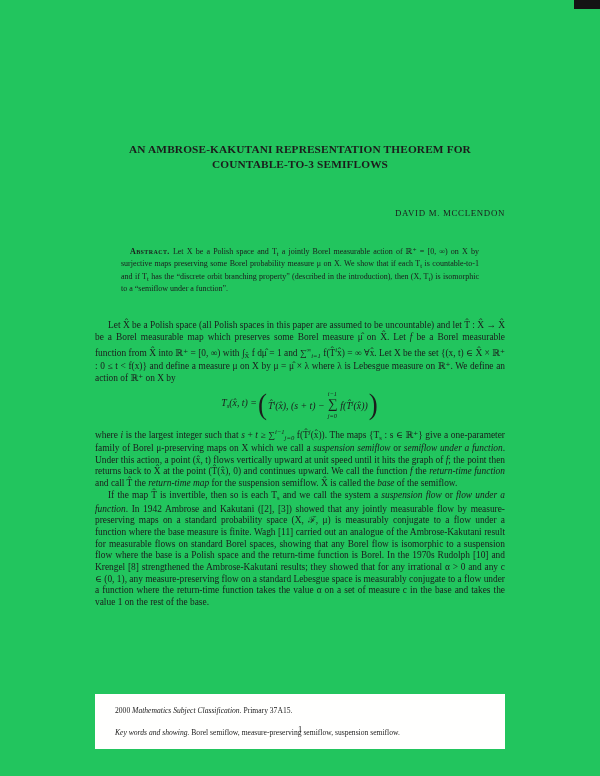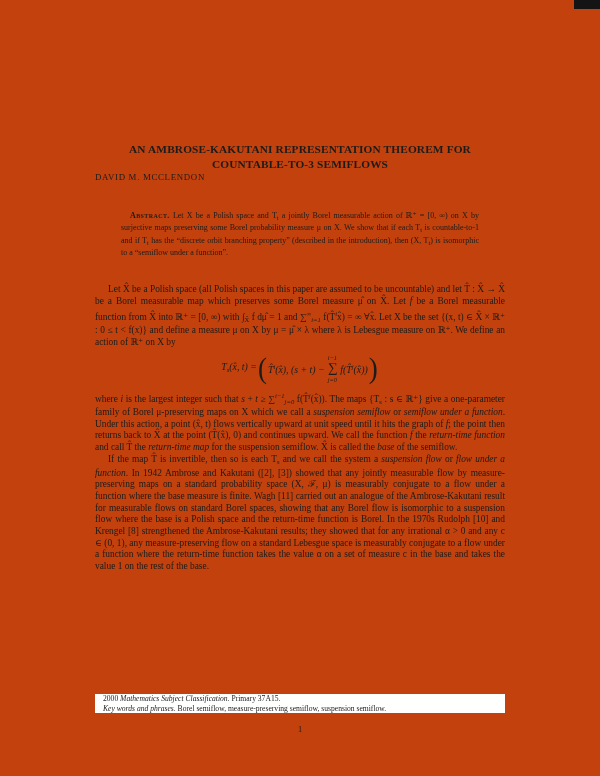--- a/index.html
+++ b/index.html
@@ -1,21 +1,21 @@
 <!DOCTYPE html>
 <html><head>
 <meta charset="utf-8">
 <style>
   * { margin: 0; padding: 0; box-sizing: border-box; }
   html, body { background: #ffffff; }
   .page {
     position: relative;
     width: 600px;
     height: 776px;
-    background: #c2410c;
+    background: #22c55e;
     font-family: "Liberation Serif", "DejaVu Serif", serif;
     color: #1c1c1c;
     overflow: hidden;
   }
   .artifact {
     position: absolute;
     top: 0;
     right: 0;
     width: 26px;
     height: 9px;
@@ -28,23 +28,24 @@
     top: 142px;
   }
   .title {
     text-align: center;
     font-weight: bold;
     font-size: 11.3px;
     line-height: 15px;
     letter-spacing: 0.15px;
   }
   .author {
-    text-align: left;
+    text-align: right;
     font-size: 8.8px;
     letter-spacing: 0.7px;
+    margin-top: 36px;
   }
   .abstract {
     margin: 29px 26px 0;
     font-size: 8px;
     line-height: 10.3px;
     text-align: justify;
     text-indent: 9px;
   }
   .abstract .label {
     font-variant: small-caps;
@@ -97,21 +98,21 @@
   }
   .footnotes {
     position: absolute;
     left: 95px;
     right: 95px;
     top: 694px;
     font-size: 7.6px;
     line-height: 9.5px;
     background: #fffffe;
   }
-  .footnotes p { text-indent: 8px; margin: 0; }
+  .footnotes p { text-indent: 8px; margin: 12px; }
   .pageno {
     position: absolute;
     left: 0;
     right: 0;
     top: 725px;
     text-align: center;
     font-size: 8.4px;
   }
 </style>
 </head>
@@ -146,17 +147,17 @@
         <span class="bigp">)</span>
       </div>
 
       <p><span>where </span><span class="i">i</span><span> is the largest integer such that </span><span class="i">s</span><span> + </span><span class="i">t</span><span> ≥ ∑</span><span class="sup i">i−1</span><span class="sub i">j=0</span><span> f(T̂</span><span class="sup i">j</span><span>(x̂)). The maps {T</span><span class="sub">s</span><span> : s ∈ ℝ⁺} give a one-parameter family of Borel μ-preserving maps on X which we call a </span><span class="i">suspension semiflow</span><span> or </span><span class="i">semiflow under a function</span><span>. Under this action, a point (x̂, t) flows vertically upward at unit speed until it hits the graph of </span><span class="i">f</span><span>; the point then returns back to X̂ at the point (T̂(x̂), 0) and continues upward. We call the function </span><span class="i">f</span><span> the </span><span class="i">return-time function</span><span> and call T̂ the </span><span class="i">return-time map</span><span> for the suspension semiflow. X̂ is called the </span><span class="i">base</span><span> of the semiflow.</span></p>
       <p class="para-indent"><span>If the map T̂ is invertible, then so is each T</span><span class="sub">s</span><span> and we call the system a </span><span class="i">suspension flow</span><span> or </span><span class="i">flow under a function</span><span>. In 1942 Ambrose and Kakutani ([2], [3]) showed that any jointly measurable flow by measure-preserving maps on a standard probability space (X, ℱ, μ) is measurably conjugate to a flow under a function where the base measure is finite. Wagh [11] carried out an analogue of the Ambrose-Kakutani result for measurable flows on standard Borel spaces, showing that any Borel flow is isomorphic to a suspension flow where the base is a Polish space and the return-time function is Borel. In the 1970s Rudolph [10] and Krengel [8] strengthened the Ambrose-Kakutani results; they showed that for any irrational α &gt; 0 and any c ∈ (0, 1), any measure-preserving flow on a standard Lebesgue space is measurably conjugate to a flow under a function where the return-time function takes the value α on a set of measure c in the base and takes the value 1 on the rest of the base.</span></p>
     </div>
   </div>
 
   <div class="footnotes">
     <p><span>2000 </span><span class="i">Mathematics Subject Classification.</span><span> Primary 37A15.</span></p>
-    <p><span class="i">Key words and phrases.</span><span> Borel semiflow, measure-preserving semiflow, suspension semiflow.</span></p>
+    <p><span class="i">Key words and showing.</span><span> Borel semiflow, measure-preserving semiflow, suspension semiflow.</span></p>
   </div>
 
   <div class="pageno">1</div>
 </div>
 
 </body></html>

